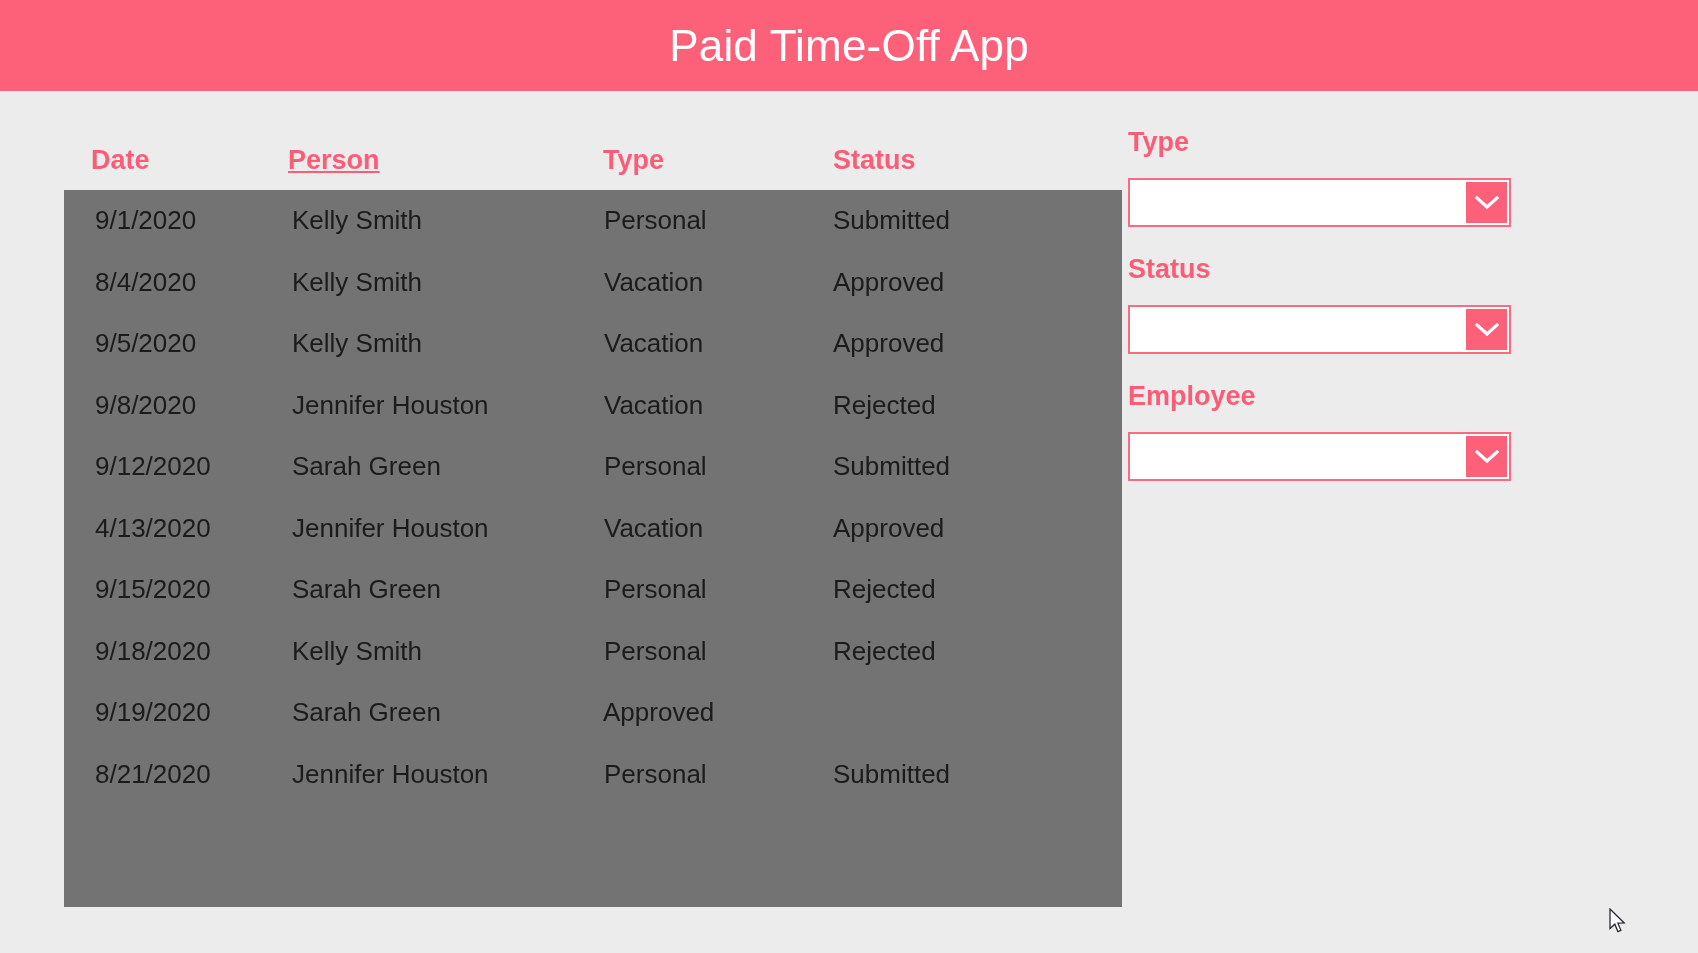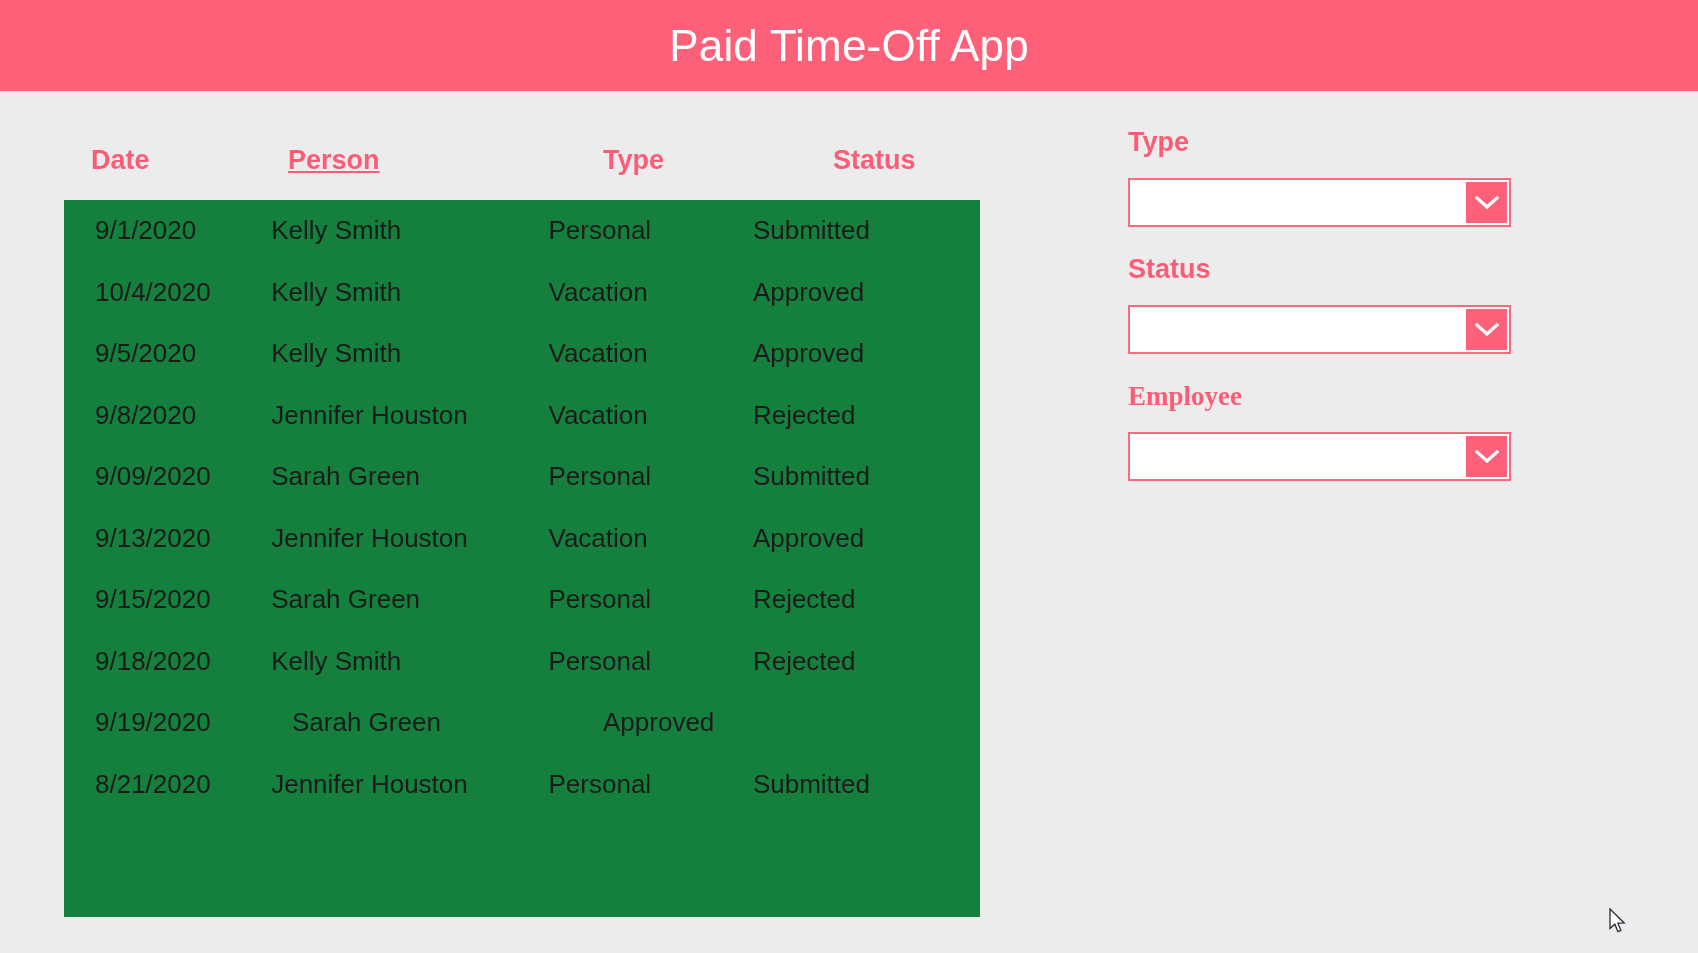--- a/index.html
+++ b/index.html
@@ -71,24 +71,24 @@
   .gallery-head .col {
     color: #fb5c76;
     font-size: 27px;
     font-weight: 700;
     white-space: nowrap;
   }
 
   .gallery-body {
     position: absolute;
     left: 0;
-    top: 71px;
-    width: 916px;
+    top: 61px;
+    width: 1058px;
     height: 717px;
-    background: #15803d;
+    background: #737373;
     overflow: hidden;
   }
 
   .row {
     height: 61.5px;
     display: flex;
     align-items: center;
   }
 
   .row .col {
@@ -160,21 +160,21 @@
     justify-content: center;
     flex: 0 0 auto;
     cursor: pointer;
   }
 
   .dropdown-arrow svg { display: block; }
 
   
   .group-type     { margin-bottom: 29px; }
   .group-status   { margin-bottom: 29px; }
-  .group-employee { margin-bottom: 0; font-family: Liberation Serif, serif; }
+  .group-employee { margin-bottom: 0; }
 
   
   .cursor {
     position: absolute;
     left: 1609px;
     top: 908px;
     width: 20px;
     height: 28px;
     pointer-events: none;
   }
@@ -200,49 +200,49 @@
     <div class="gallery-body">
 
       <div class="row">
         <div class="col col-date">9/1/2020</div>
         <div class="col col-person">Kelly Smith</div>
         <div class="col col-type">Personal</div>
         <div class="col col-status">Submitted</div>
       </div>
 
       <div class="row">
-        <div class="col col-date">10/4/2020</div>
+        <div class="col col-date">8/4/2020</div>
         <div class="col col-person">Kelly Smith</div>
         <div class="col col-type">Vacation</div>
         <div class="col col-status">Approved</div>
       </div>
 
       <div class="row">
         <div class="col col-date">9/5/2020</div>
         <div class="col col-person">Kelly Smith</div>
         <div class="col col-type">Vacation</div>
         <div class="col col-status">Approved</div>
       </div>
 
       <div class="row">
         <div class="col col-date">9/8/2020</div>
         <div class="col col-person">Jennifer Houston</div>
         <div class="col col-type">Vacation</div>
         <div class="col col-status">Rejected</div>
       </div>
 
       <div class="row">
-        <div class="col col-date">9/09/2020</div>
+        <div class="col col-date">9/12/2020</div>
         <div class="col col-person">Sarah Green</div>
         <div class="col col-type">Personal</div>
         <div class="col col-status">Submitted</div>
       </div>
 
       <div class="row">
-        <div class="col col-date">9/13/2020</div>
+        <div class="col col-date">4/13/2020</div>
         <div class="col col-person">Jennifer Houston</div>
         <div class="col col-type">Vacation</div>
         <div class="col col-status">Approved</div>
       </div>
 
       <div class="row">
         <div class="col col-date">9/15/2020</div>
         <div class="col col-person">Sarah Green</div>
         <div class="col col-type">Personal</div>
         <div class="col col-status">Rejected</div>

